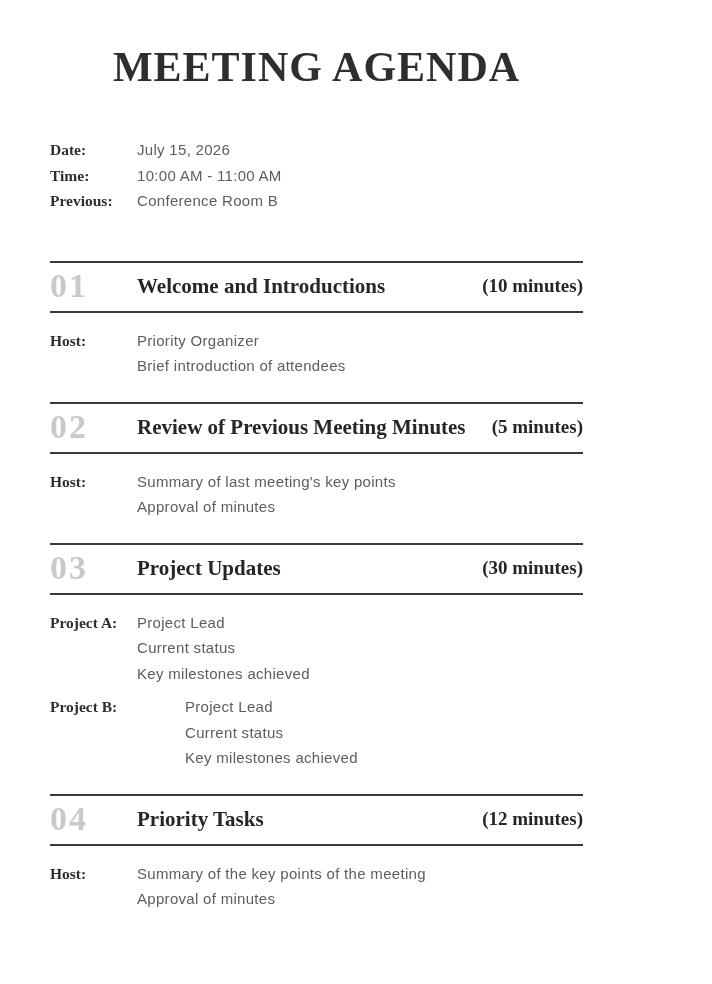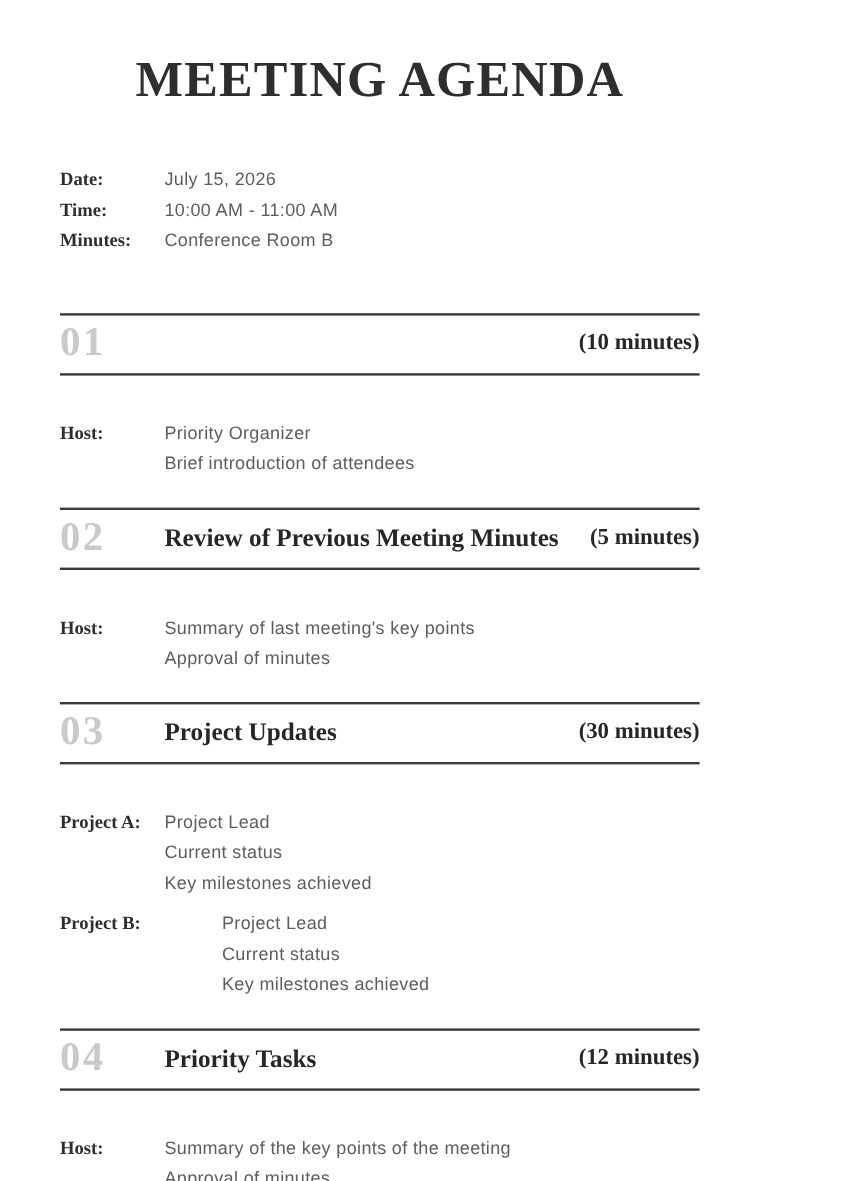--- a/index.html
+++ b/index.html
@@ -91,21 +91,21 @@
     white-space: nowrap;
     font-family: "Liberation Serif", "DejaVu Serif", serif;
     font-weight: 700;
     font-size: 19px;
     line-height: 28px;
     color: #262626;
     font-feature-settings: "onum";
   }
 
   .section-body {
-    padding-top: 36px;
+    padding-top: 15px;
   }
   .section-row {
     display: flex;
     align-items: flex-start;
   }
   .section-row + .section-row {
     margin-top: 8px;
     gap: 48px;
   }
   .row-label {
@@ -135,29 +135,30 @@
   <div class="meta">
       <div class="meta-row">
     <span class="meta-label">Date:</span>
     <span class="meta-value">July 15, 2026</span>
   </div>
       <div class="meta-row">
     <span class="meta-label">Time:</span>
     <span class="meta-value">10:00 AM - 11:00 AM</span>
   </div>
       <div class="meta-row">
-    <span class="meta-label">Minutes:</span>
+    <span class="meta-label">Previous:</span>
     <span class="meta-value">Conference Room B</span>
   </div>
     </div>
 
   <div class="sections">
       <section class="section">
     <div class="section-header">
       <span class="section-number">01</span>
+      <span class="section-title">Welcome and Introductions</span>
       <span class="section-duration">(10 minutes)</span>
     </div>
     <div class="section-body">
           <div class="section-row">
     <span class="row-label">Host:</span>
     <div class="row-lines">
               <div class="row-line">Priority Organizer</div>
               <div class="row-line">Brief introduction of attendees</div>
             </div>
   </div>

